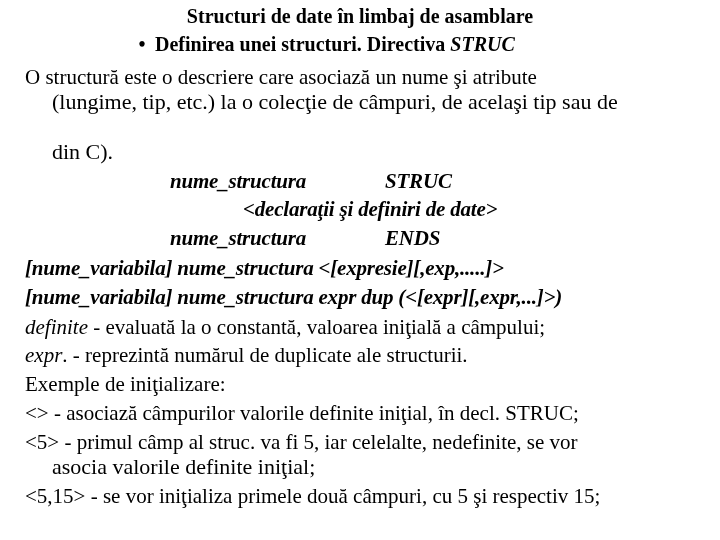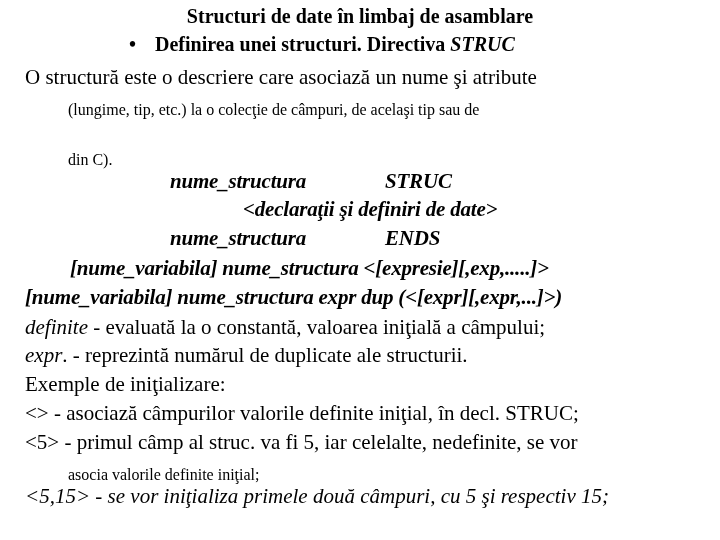--- a/index.html
+++ b/index.html
@@ -33,33 +33,33 @@
       text-align: center;
       font-weight: bold;
       font-size: 20px;
       top: 4px;
     }
     .bullet-line {
       left: 129px;
       top: 32px;
       font-weight: bold;
       font-size: 20px;
+      text-align: center;
     }
     .bullet-line .dot {
       display: inline-block;
       width: 26px;
     }
     .para {
       left: 25px;
       font-size: 21px;
     }
     .cont {
-      left: 68px;
-      font-size: 16px;
-      margin-top: 8px;
+      left: 52px;
+      font-size: 22px;
     }
     .code {
       font-style: italic;
       font-weight: bold;
       font-size: 21px;
       letter-spacing: -0.2px;
     }
     .it { font-style: italic; }
   </style>
 </head>
@@ -78,32 +78,32 @@
   <div class="line cont" style="top:140px;">din C).</div>
 
   <div class="line code" style="top:169px; left:170px;">nume_structura</div>
   <div class="line code" style="top:169px; left:385px;">STRUC</div>
 
   <div class="line code" style="top:197px; left:243px;">&lt;declaraţii şi definiri de date&gt;</div>
 
   <div class="line code" style="top:226px; left:170px;">nume_structura</div>
   <div class="line code" style="top:226px; left:385px;">ENDS</div>
 
-  <div class="line code" style="top:256px; left:25px;margin-left:45px;">[nume_variabila]  nume_structura   &lt;[expresie][,exp,.....]&gt;</div>
+  <div class="line code" style="top:256px; left:25px;">[nume_variabila]  nume_structura   &lt;[expresie][,exp,.....]&gt;</div>
   <div class="line code" style="top:285px; left:25px;">[nume_variabila]  nume_structura expr dup (&lt;[expr][,expr,...]&gt;)</div>
 
   <div class="line para" style="top:315px;">
     <span class="it">definite</span><span> - evaluată la o constantă, valoarea iniţială a câmpului;</span>
   </div>
   <div class="line para" style="top:343px;text-align:right;">
     <span class="it">expr</span><span>. - reprezintă numărul de duplicate ale structurii.</span>
   </div>
 
   <div class="line para" style="top:372px;">Exemple de iniţializare:</div>
 
   <div class="line para" style="top:401px;">&lt;&gt; - asociază câmpurilor valorile definite iniţial, în decl. STRUC;</div>
 
   <div class="line para" style="top:430px;">&lt;5&gt; - primul câmp al struc. va fi 5, iar celelalte, nedefinite, se vor</div>
   <div class="line cont" style="top:455px;text-align:center;">asocia valorile definite iniţial;</div>
 
-  <div class="line para" style="top:484px;font-style:italic;">&lt;5,15&gt; - se vor iniţializa primele două câmpuri, cu 5 şi respectiv 15;</div>
+  <div class="line para" style="top:484px;">&lt;5,15&gt; - se vor iniţializa primele două câmpuri, cu 5 şi respectiv 15;</div>
 
 </div>
 
 </body></html>

